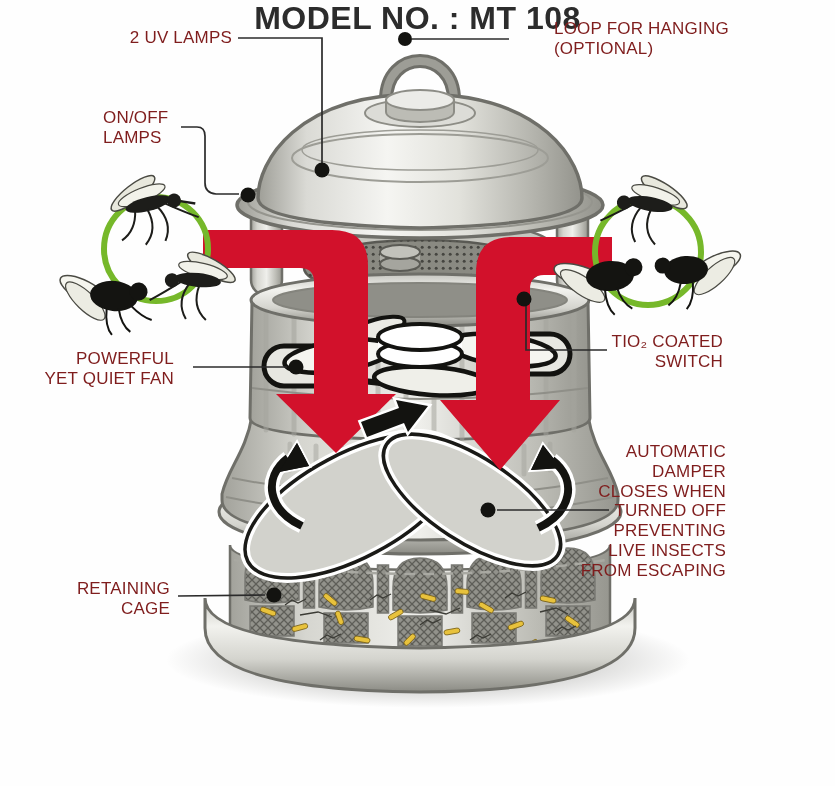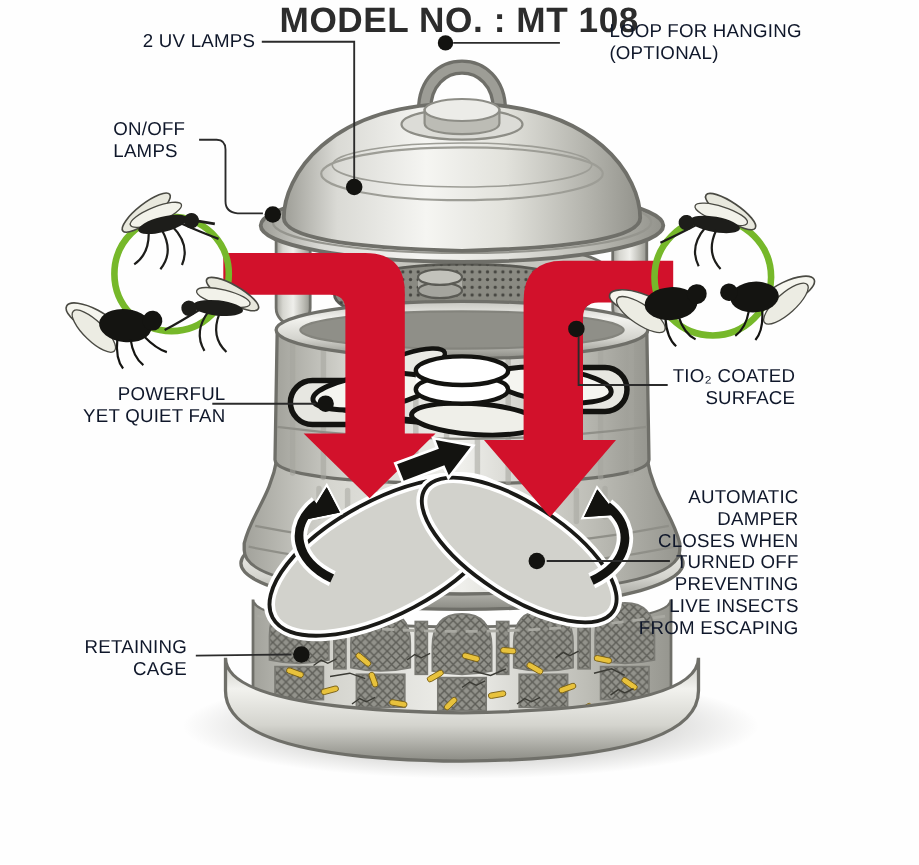--- a/index.html
+++ b/index.html
@@ -1,25 +1,25 @@
 <!DOCTYPE html>
 <html><head>
 <meta charset="utf-8">
 <style>
   html,body{margin:0;padding:0;background:#ffffff;}
   #stage{position:relative;width:835px;height:786px;background:#fefefe;overflow:hidden;
          font-family:"Liberation Sans",sans-serif;}
   #art{position:absolute;left:0;top:0;width:835px;height:786px;}
-  .lbl{position:absolute;font-size:17px;line-height:19.8px;color:#0f172a;
+  .lbl{position:absolute;font-size:17px;line-height:19.8px;color:#7f1d1d;
        white-space:pre-line;letter-spacing:.2px;}
   .r{text-align:right;}
   #lbl-uv{right:603px;top:28px;}
   #lbl-loop{left:554px;top:19px;}
   #lbl-switch{left:103px;top:108px;}
-  #lbl-fan{right:630px;top:349px;}
+  #lbl-fan{right:661px;top:349px;}
   #lbl-tio2{right:112px;top:332px;}
   #lbl-damper{right:109px;top:442px;}
   #lbl-cage{right:665px;top:579px;}
   #lbl-model{left:0;width:100%;top:735px;text-align:center;font-size:32px;font-weight:bold;
              color:#2c2c2c;letter-spacing:.5px;white-space:pre;}
 </style>
 </head>
 <body>
 
 <div id="stage">
@@ -269,21 +269,21 @@
 </svg>
 
 <div id="lbl-uv" class="lbl r">2 UV LAMPS</div>
 <div id="lbl-loop" class="lbl">LOOP FOR HANGING
 (OPTIONAL)</div>
 <div id="lbl-switch" class="lbl">ON/OFF
 LAMPS</div>
 <div id="lbl-fan" class="lbl r">POWERFUL
 YET QUIET FAN</div>
 <div id="lbl-tio2" class="lbl r">TIO₂ COATED
-SURFACE</div>
+SWITCH</div>
 <div id="lbl-damper" class="lbl r">AUTOMATIC
 DAMPER
 CLOSES WHEN
 TURNED OFF
 PREVENTING
 LIVE INSECTS
 FROM ESCAPING</div>
 <div id="lbl-cage" class="lbl r">RETAINING
 CAGE</div>
 <div id="lbl-model">MODEL NO. : MT 108</div>

